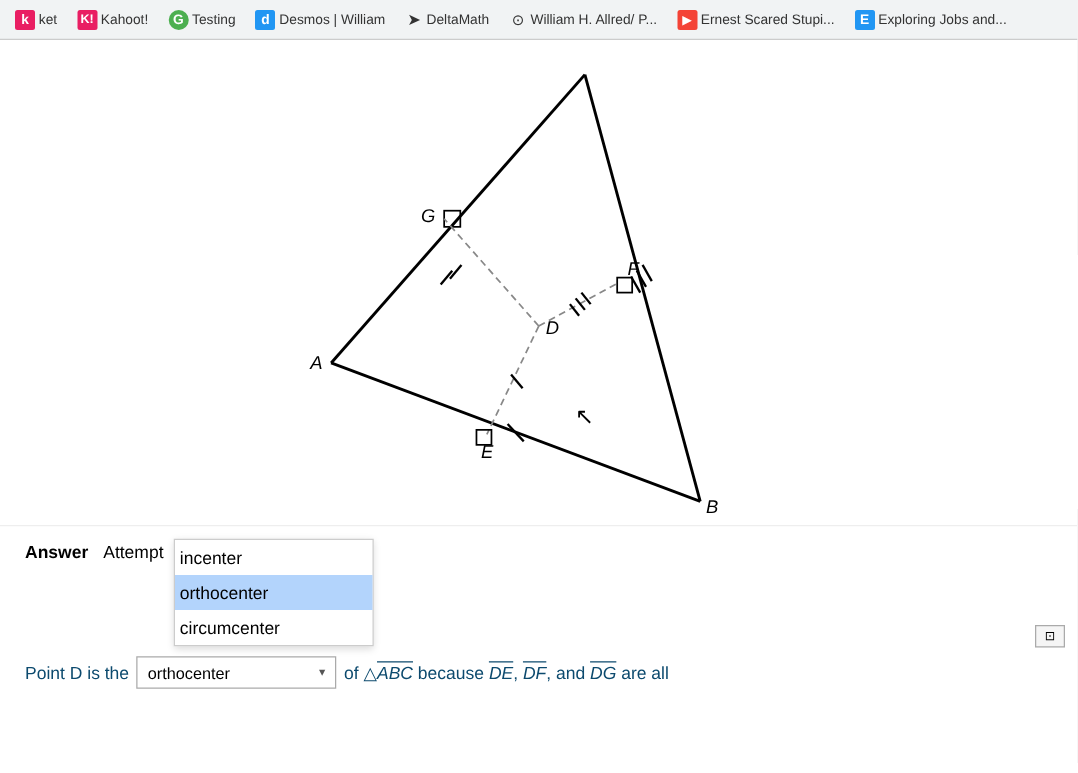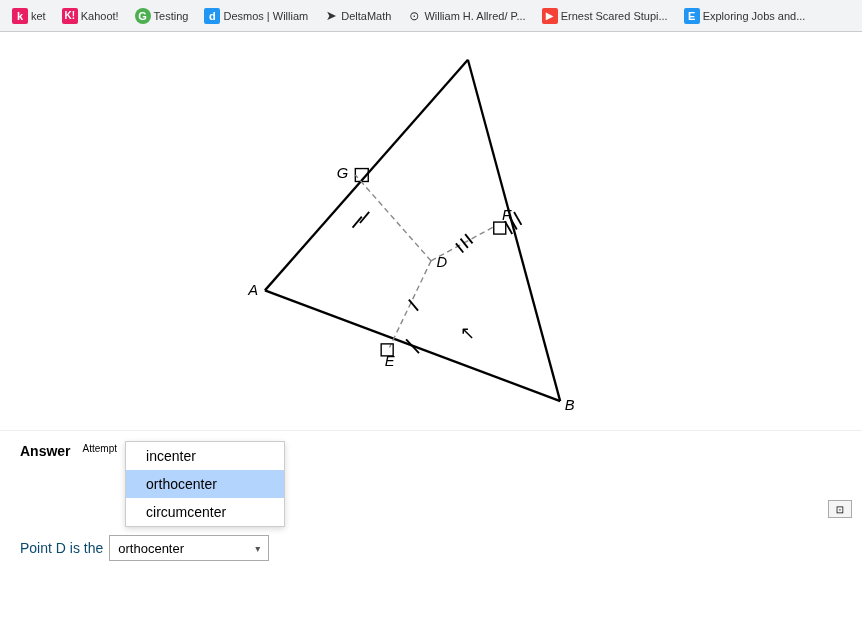--- a/index.html
+++ b/index.html
@@ -49,21 +49,21 @@
       position: absolute;
       top: 0;
       left: 0;
       right: 0;
       bottom: 180px;
     }
 
     
     .answer-area {
       position: absolute;
-      bottom: 8px;
+      bottom: 18px;
       left: 0;
       right: 0;
       height: 180px;
       background: #fff;
       padding: 10px 20px;
       border-top: 1px solid #eee;
     }
 
     .answer-row {
       display: flex;
@@ -73,38 +73,38 @@
     }
 
     .answer-label {
       font-weight: bold;
       font-size: 14px;
       margin-right: 4px;
       padding-top: 2px;
     }
 
     .attempt-label {
-      font-size: 10px;
+      font-size: 14px;
       padding-top: 2px;
     }
 
     .dropdown-container {
       position: relative;
     }
 
     .dropdown-list {
       border: 1px solid #ccc;
       background: #fff;
       width: 160px;
       font-size: 14px;
       box-shadow: 0 2px 6px rgba(0,0,0,0.15);
     }
 
     .dropdown-item {
-      padding: 6px 20px;
+      padding: 6px 4px;
       cursor: pointer;
     }
     .dropdown-item.selected {
       background: #b3d4fc;
       color: #000;
     }
 
     .point-d-row {
       display: flex;
       align-items: center;
@@ -260,20 +260,21 @@
         </div>
       </div>
     </div>
 
     <div class="point-d-row">
       <span class="math-text">Point D is the</span>
       <div class="select-box">
         <span>orthocenter</span>
         <span class="chevron">▾</span>
       </div>
+      <span class="math-text">of △<span class="overline">ABC</span> because <span class="overline">DE</span>, <span class="overline">DF</span>, and <span class="overline">DG</span> are all</span>
     </div>
   </div>
 
   <div class="expand-btn">
     <span>⊡</span>
   </div>
 
   <div class="cursor-arrow" style="left: 460px; top: 290px;">↖</div>
 
 </div>

